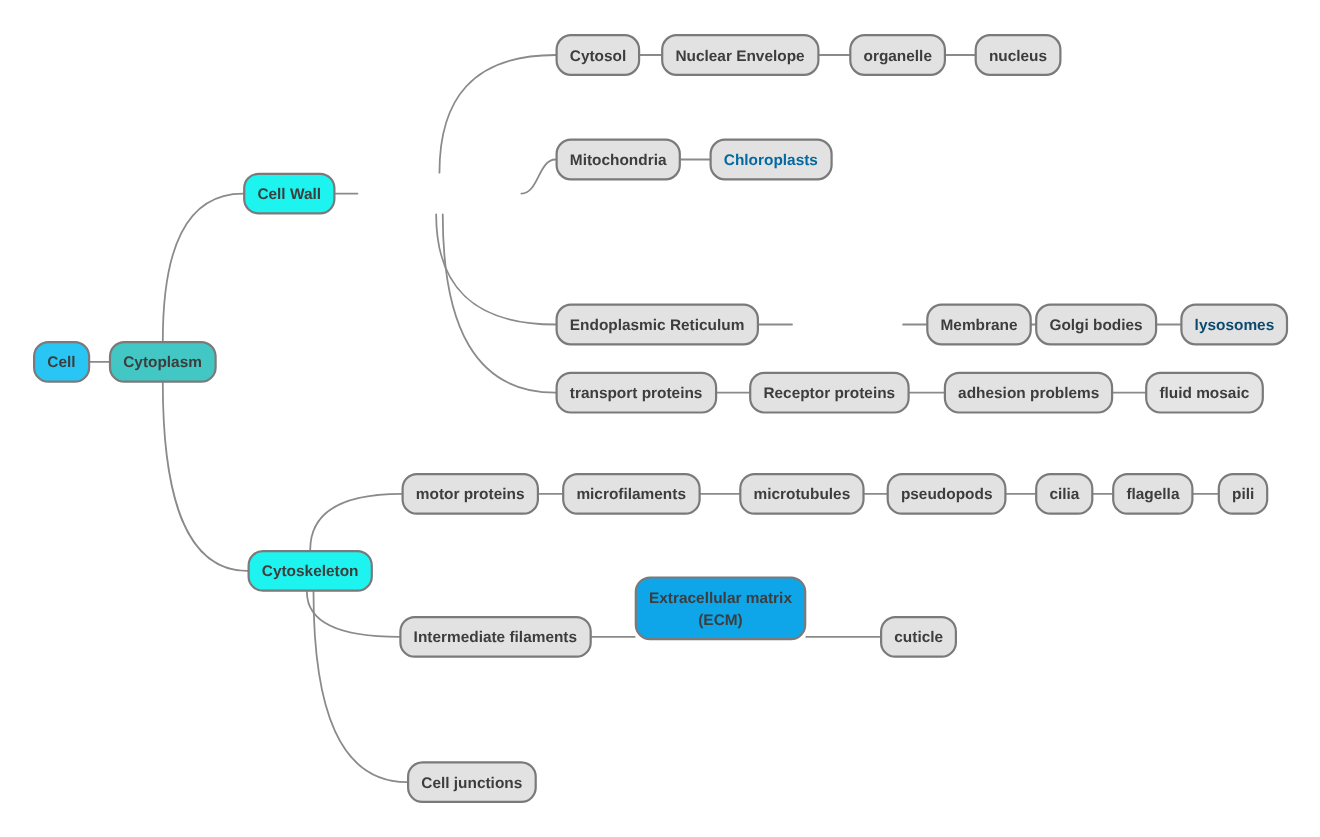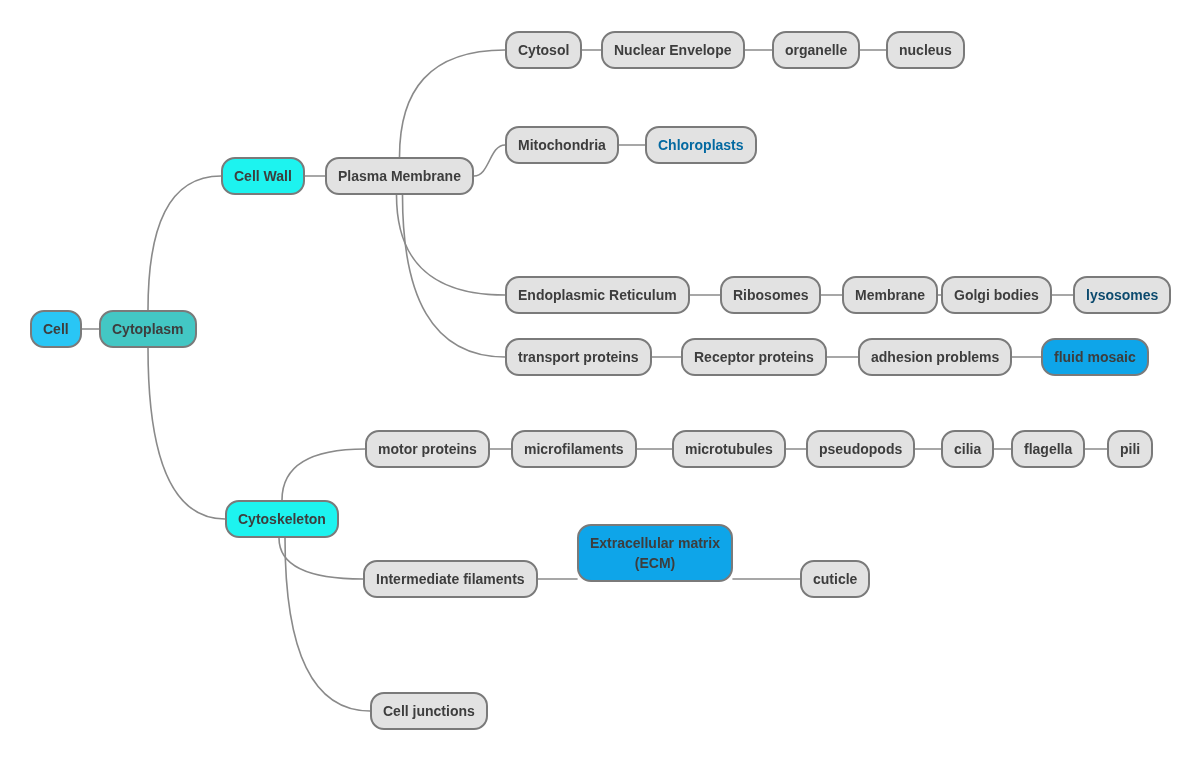--- a/index.html
+++ b/index.html
@@ -70,36 +70,34 @@
       <path d="M994,449 L1011,449" fill="none" stroke="#8a8a8a" stroke-width="1.6" stroke-linecap="round"></path>
       <path d="M1085,449 L1107,449" fill="none" stroke="#8a8a8a" stroke-width="1.6" stroke-linecap="round"></path>
       <path d="M279,538 C279,563.42 302.52,579 363,579" fill="none" stroke="#8a8a8a" stroke-width="1.6" stroke-linecap="round"></path>
       <path d="M285,538 C285,645.26 308.8,711 370,711" fill="none" stroke="#8a8a8a" stroke-width="1.6" stroke-linecap="round"></path>
       <path d="M538,579 L577,579" fill="none" stroke="#8a8a8a" stroke-width="1.6" stroke-linecap="round"></path>
       <path d="M733,579 L800,579" fill="none" stroke="#8a8a8a" stroke-width="1.6" stroke-linecap="round"></path>
     </svg>
 <div class="node" style="left: 30px; top: 310px; background: rgb(41, 198, 245); border-color: rgb(122, 122, 122); color: rgb(61, 61, 61);">Cell</div>
     <div class="node" style="left: 99px; top: 310px; background: rgb(67, 199, 196); border-color: rgb(122, 122, 122); color: rgb(61, 61, 61);">Cytoplasm</div>
     <div class="node" style="left: 221px; top: 157px; background: rgb(29, 243, 239); border-color: rgb(122, 122, 122); color: rgb(61, 61, 61);">Cell Wall</div>
-    <div class="node" style="left: 325px; top: 157px; background: rgb(226, 226, 226); border-color: rgb(122, 122, 122); color: rgb(61, 61, 61);">Plasma Membrane</div>
     <div class="node" style="left: 505px; top: 31px; background: rgb(226, 226, 226); border-color: rgb(122, 122, 122); color: rgb(61, 61, 61);">Cytosol</div>
     <div class="node" style="left: 601px; top: 31px; background: rgb(226, 226, 226); border-color: rgb(122, 122, 122); color: rgb(61, 61, 61);">Nuclear Envelope</div>
     <div class="node" style="left: 772px; top: 31px; background: rgb(226, 226, 226); border-color: rgb(122, 122, 122); color: rgb(61, 61, 61);">organelle</div>
     <div class="node" style="left: 886px; top: 31px; background: rgb(226, 226, 226); border-color: rgb(122, 122, 122); color: rgb(61, 61, 61);">nucleus</div>
     <div class="node" style="left: 505px; top: 126px; background: rgb(226, 226, 226); border-color: rgb(122, 122, 122); color: rgb(61, 61, 61);">Mitochondria</div>
     <div class="node" style="left: 645px; top: 126px; background: rgb(226, 226, 226); border-color: rgb(122, 122, 122); color: #0369a1;">Chloroplasts</div>
     <div class="node" style="left: 505px; top: 276px; background: rgb(226, 226, 226); border-color: rgb(122, 122, 122); color: rgb(61, 61, 61);">Endoplasmic Reticulum</div>
-    <div class="node" style="left: 720px; top: 276px; background: rgb(226, 226, 226); border-color: rgb(122, 122, 122); color: rgb(61, 61, 61);">Ribosomes</div>
     <div class="node" style="left: 842px; top: 276px; background: rgb(226, 226, 226); border-color: rgb(122, 122, 122); color: rgb(61, 61, 61);">Membrane</div>
     <div class="node" style="left: 941px; top: 276px; background: rgb(226, 226, 226); border-color: rgb(122, 122, 122); color: rgb(61, 61, 61);">Golgi bodies</div>
     <div class="node" style="left: 1073px; top: 276px; background: rgb(226, 226, 226); border-color: rgb(122, 122, 122); color: #0c4a6e;">lysosomes</div>
     <div class="node" style="left: 505px; top: 338px; background: rgb(226, 226, 226); border-color: rgb(122, 122, 122); color: rgb(61, 61, 61);">transport proteins</div>
     <div class="node" style="left: 681px; top: 338px; background: rgb(226, 226, 226); border-color: rgb(122, 122, 122); color: rgb(61, 61, 61);">Receptor proteins</div>
     <div class="node" style="left: 858px; top: 338px; background: rgb(226, 226, 226); border-color: rgb(122, 122, 122); color: rgb(61, 61, 61);">adhesion problems</div>
-    <div class="node" style="left: 1041px; top: 338px; background: #0ea5e9; border-color: rgb(122, 122, 122); color: rgb(61, 61, 61);">fluid mosaic</div>
+    <div class="node" style="left: 1041px; top: 338px; background: #e5e5e5; border-color: rgb(122, 122, 122); color: rgb(61, 61, 61);">fluid mosaic</div>
     <div class="node" style="left: 365px; top: 430px; background: rgb(226, 226, 226); border-color: rgb(122, 122, 122); color: rgb(61, 61, 61);">motor proteins</div>
     <div class="node" style="left: 672px; top: 430px; background: rgb(226, 226, 226); border-color: rgb(122, 122, 122); color: rgb(61, 61, 61);">microtubules</div>
     <div class="node" style="left: 511px; top: 430px; background: rgb(226, 226, 226); border-color: rgb(122, 122, 122); color: rgb(61, 61, 61);">microfilaments</div>
     <div class="node" style="left: 806px; top: 430px; background: rgb(226, 226, 226); border-color: rgb(122, 122, 122); color: rgb(61, 61, 61);">pseudopods</div>
     <div class="node" style="left: 941px; top: 430px; background: rgb(226, 226, 226); border-color: rgb(122, 122, 122); color: rgb(61, 61, 61);">cilia</div>
     <div class="node" style="left: 1011px; top: 430px; background: rgb(226, 226, 226); border-color: rgb(122, 122, 122); color: rgb(61, 61, 61);">flagella</div>
     <div class="node" style="left: 1107px; top: 430px; background: rgb(226, 226, 226); border-color: rgb(122, 122, 122); color: rgb(61, 61, 61);">pili</div>
     <div class="node" style="left: 225px; top: 500px; background: rgb(29, 243, 239); border-color: rgb(122, 122, 122); color: rgb(61, 61, 61);">Cytoskeleton</div>
     <div class="node" style="left: 363px; top: 560px; background: rgb(226, 226, 226); border-color: rgb(122, 122, 122); color: rgb(61, 61, 61);">Intermediate filaments</div>
     <div class="node" style="left: 577px; top: 524px; background: #0ea5e9; border-color: rgb(122, 122, 122); color: rgb(61, 61, 61);">Extracellular matrix

